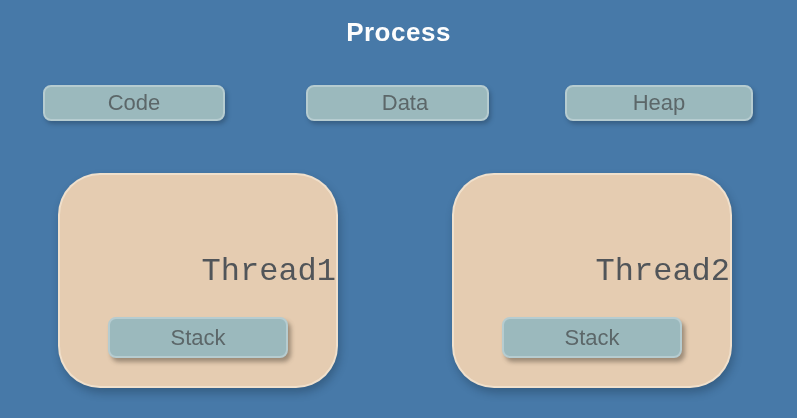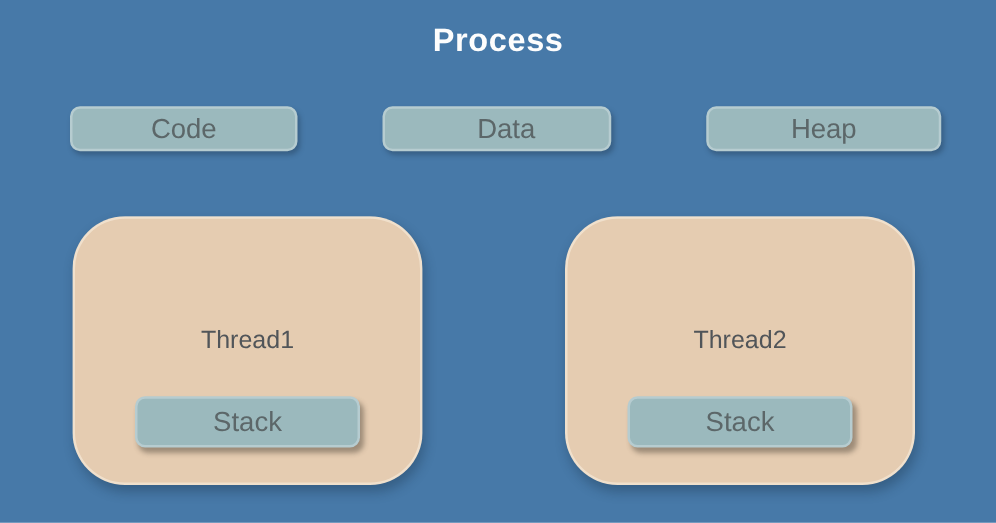--- a/index.html
+++ b/index.html
@@ -33,21 +33,21 @@
     background: var(--block_fill, #9bb9bd);
     border: 2px solid var(--block_border, #b6ccd0);
     border-radius: 8px;
     box-shadow: 2px 3px 4px rgba(25, 45, 65, 0.35);
     display: flex;
     align-items: center;
     justify-content: center;
     font-size: 22px;
     color: var(--block_text, #5c6769);
   }
-  .mem-block.code { left: 43px;  width: 182px; margin-left: 13px; }
+  .mem-block.code { left: 43px;  width: 182px; }
   .mem-block.data { left: 306px; width: 183px; padding-left: 15px; }
   .mem-block.heap { left: 565px; width: 188px; }
 
   .thread-box {
     position: absolute;
     top: 173px;
     width: 280px;
     height: 215px;
     box-sizing: border-box;
     background: var(--thread_fill, #e5ccb1);
@@ -56,25 +56,26 @@
     box-shadow: 2px 5px 9px rgba(20, 40, 60, 0.32);
   }
   .thread-box.t1 { left: 58px; }
   .thread-box.t2 { left: 452px; }
 
   .thread-label {
     position: absolute;
     top: 78px;
     left: 0;
     width: 100%;
-    text-align: center;
-    font-size: 20px;
+    text-align: right;
+    font-size: 32px;
     line-height: 38px;
     font-weight: 500;
     color: var(--thread_text, #515559);
+    font-family: Liberation Mono, monospace;
   }
   .stack-block {
     position: absolute;
     top: 142px;
     left: 50%;
     transform: translateX(-50%);
     width: 180px;
     height: 41px;
     box-sizing: border-box;
     background: var(--block_fill, #9bb9bd);

